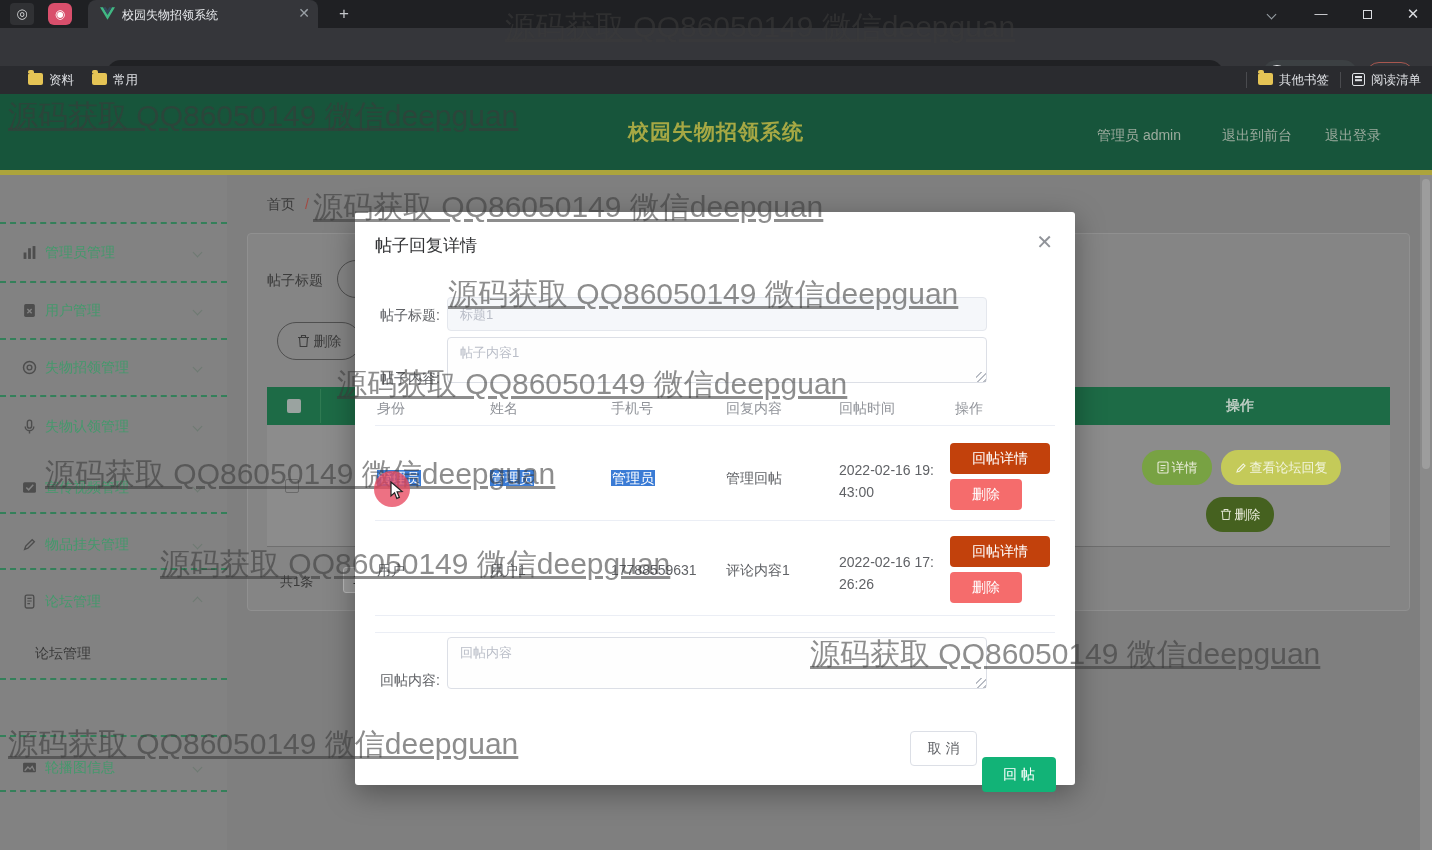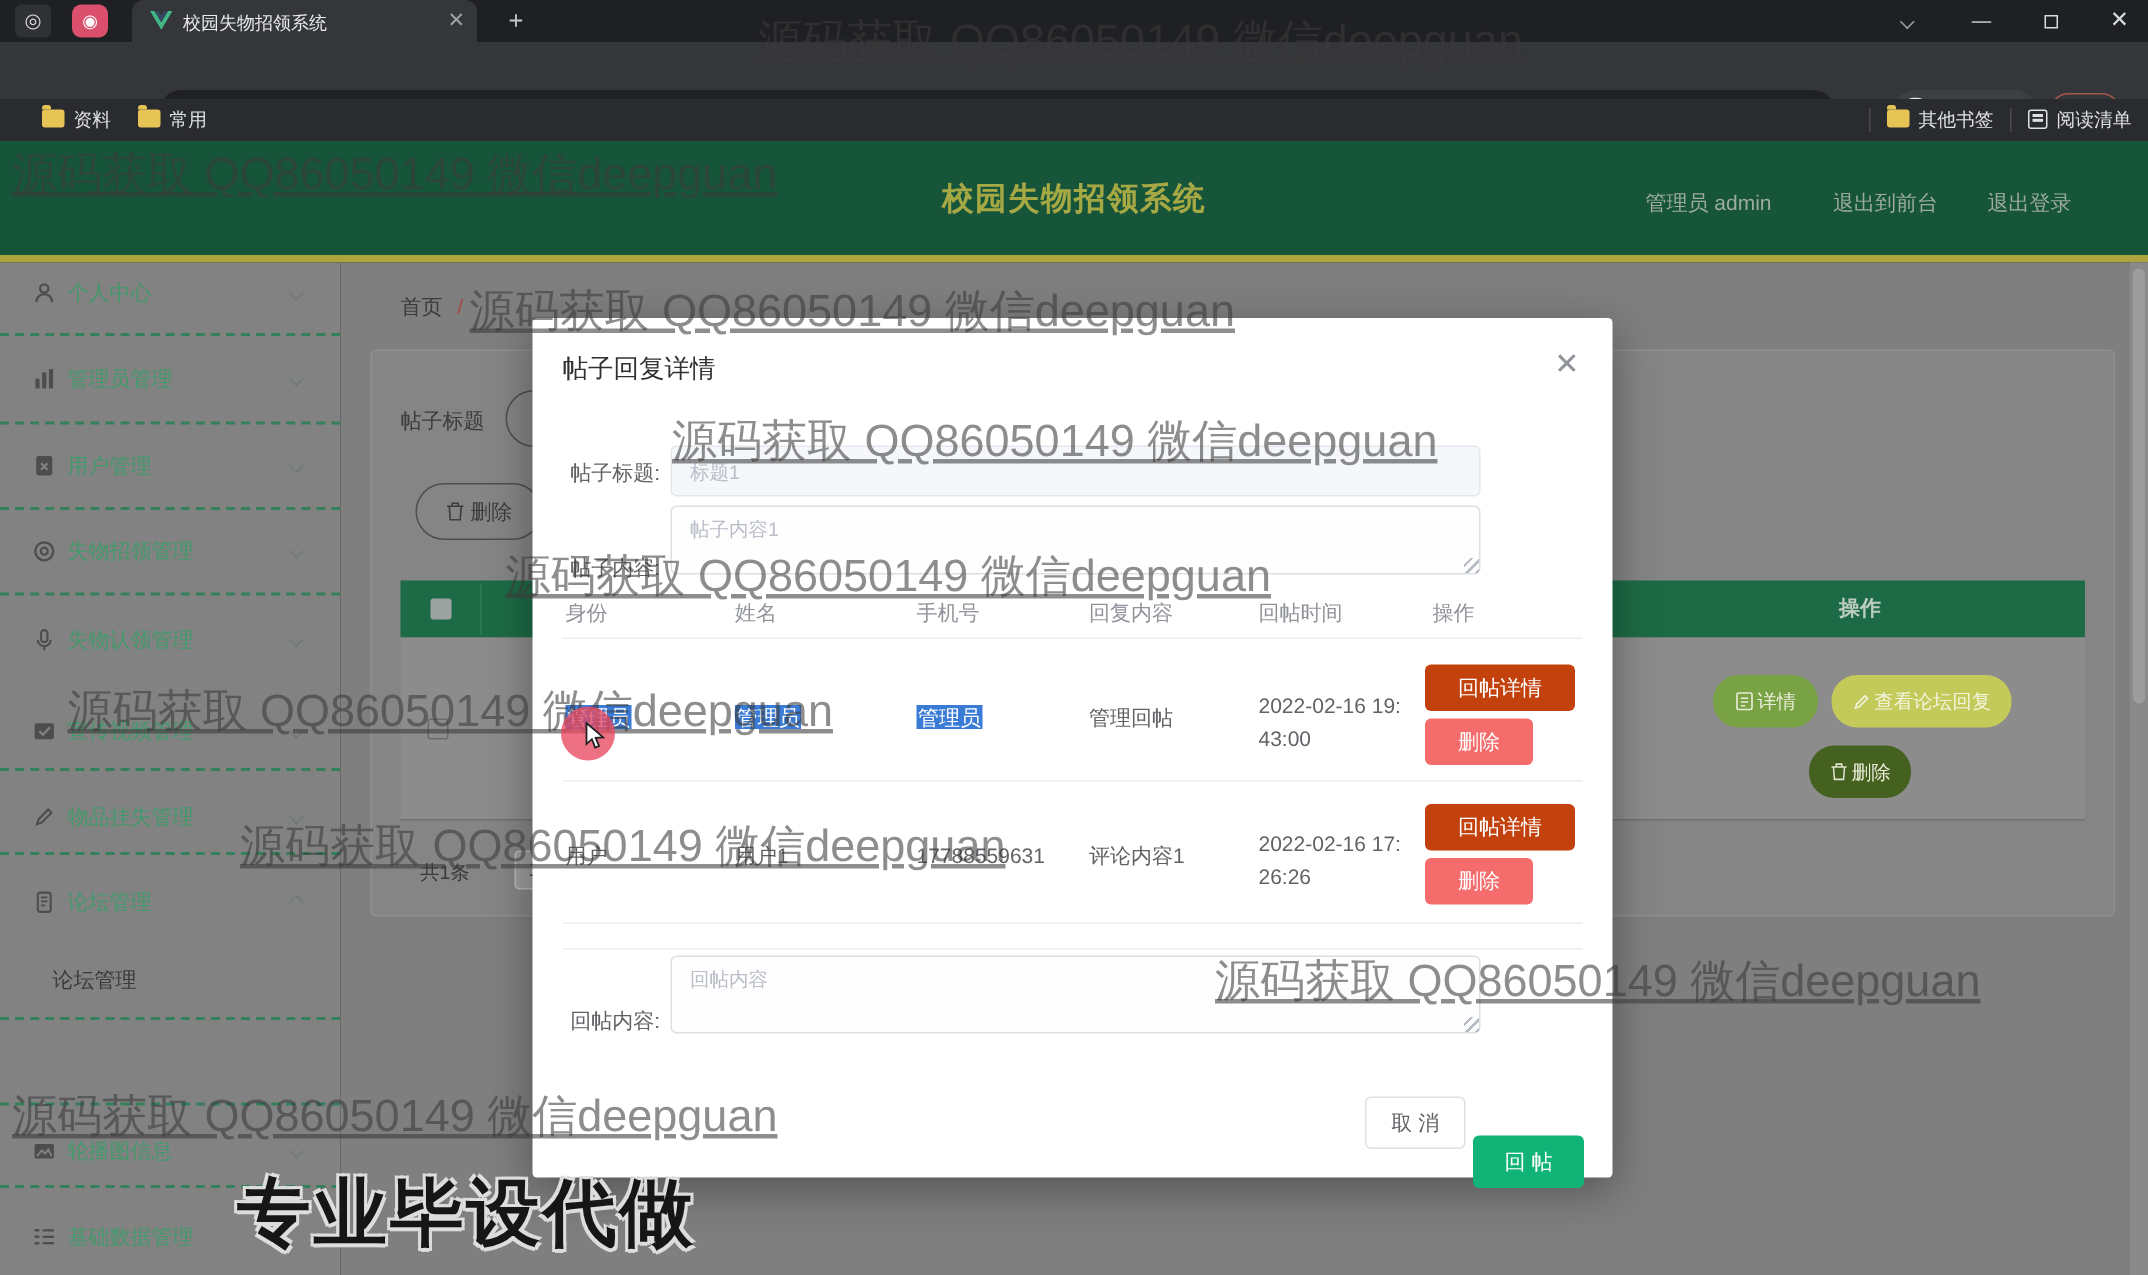--- a/index.html
+++ b/index.html
@@ -167,28 +167,20 @@
   </div>
 
   <div class="appheader"></div>
   <div class="apptitle">校园失物招领系统</div>
   <div class="hlink" style="left:1097px">管理员 admin</div>
   <div class="hlink" style="left:1222px">退出到前台</div>
   <div class="hlink" style="left:1325px">退出登录</div>
   <div class="strip"></div>
 
   <div class="sidebar">
-    <div class="sb-item" style="top:1px">
-      <svg class="sb-ico" viewBox="0 0 14 14">
-          <circle cx="7" cy="4" r="2.6" fill="none" stroke="#4d4d4d" stroke-width="1.4"></circle>
-          <path d="M2 12.5a5 5 0 0 1 10 0" fill="none" stroke="#4d4d4d" stroke-width="1.4"></path>
-        </svg>
-      <span class="lbl">个人中心</span>
-        <span class="chv sb-chev"></span>
-      </div>
     <div class="sb-sep" style="top:47px"></div>
     <div class="sb-item" style="top:58px">
       <svg class="sb-ico" viewBox="0 0 14 14">
           <rect x="1.5" y="7" width="2.6" height="6" fill="#4d4d4d"></rect>
           <rect x="5.7" y="3" width="2.6" height="10" fill="#4d4d4d"></rect>
           <rect x="9.9" y="1" width="2.6" height="12" fill="#4d4d4d"></rect>
         </svg>
       <span class="lbl">管理员管理</span>
         <span class="chv sb-chev"></span>
       </div>
@@ -249,27 +241,20 @@
     <div class="sb-sep" style="top:560px"></div>
     <div class="sb-item" style="top:573px">
       <svg class="sb-ico" viewBox="0 0 14 14">
           <rect x="1" y="2.5" width="12" height="9" rx="1" fill="#4d4d4d"></rect>
           <path d="M2.5 10l3-3.5 2 2 2-2.5 2 4" fill="none" stroke="#828282" stroke-width="1.2"></path>
         </svg>
       <span class="lbl">轮播图信息</span>
         <span class="chv sb-chev"></span>
       </div>
     <div class="sb-sep" style="top:615px"></div>
-    <div class="sb-item" style="top:630px">
-      <svg class="sb-ico" viewBox="0 0 14 14">
-          <path d="M1 3h3M1 7h3M1 11h3" stroke="#4d4d4d" stroke-width="1.6"></path>
-          <path d="M6 3h7M6 7h7M6 11h7" stroke="#4d4d4d" stroke-width="1.4"></path>
-        </svg>
-      <span class="lbl">基础数据管理</span>
-      </div>
   </div>
 
   <div class="mainbg"></div>
   <div class="scrollbar">
       <div class="thumb"></div>
     </div>
 
   <div class="crumb" style="left:267px">
     <span>首页</span>
     <span style="color:#a34a42;margin-left:6px">/</span>
@@ -355,20 +340,19 @@
 
   <div class="wm" style="left:505px;top:7px">源码获取 QQ86050149 微信deepguan</div>
   <div class="wm" style="left:8px;top:96px">源码获取 QQ86050149 微信deepguan</div>
   <div class="wm" style="left:313px;top:187px">源码获取 QQ86050149 微信deepguan</div>
   <div class="wm" style="left:448px;top:274px">源码获取 QQ86050149 微信deepguan</div>
   <div class="wm" style="left:337px;top:364px">源码获取 QQ86050149 微信deepguan</div>
   <div class="wm" style="left:45px;top:454px">源码获取 QQ86050149 微信deepguan</div>
   <div class="wm" style="left:160px;top:544px">源码获取 QQ86050149 微信deepguan</div>
   <div class="wm" style="left:810px;top:634px">源码获取 QQ86050149 微信deepguan</div>
   <div class="wm" style="left:8px;top:724px">源码获取 QQ86050149 微信deepguan</div>
-  <div class="wm-big" style="left:158px;top:776px">专业毕设代做</div>
 
   <div class="cursor-halo"></div>
   <svg class="cursor-arrow" width="18" height="20" viewBox="0 0 18 20">
     <path d="M2 1l0 14 3.6-3.2 2.2 5.6 2.6-1-2.3-5.5 5  -0.3z" fill="#fff" stroke="#222" stroke-width="1.2"></path>
   </svg>
 
 </div>
 
 </body></html>

